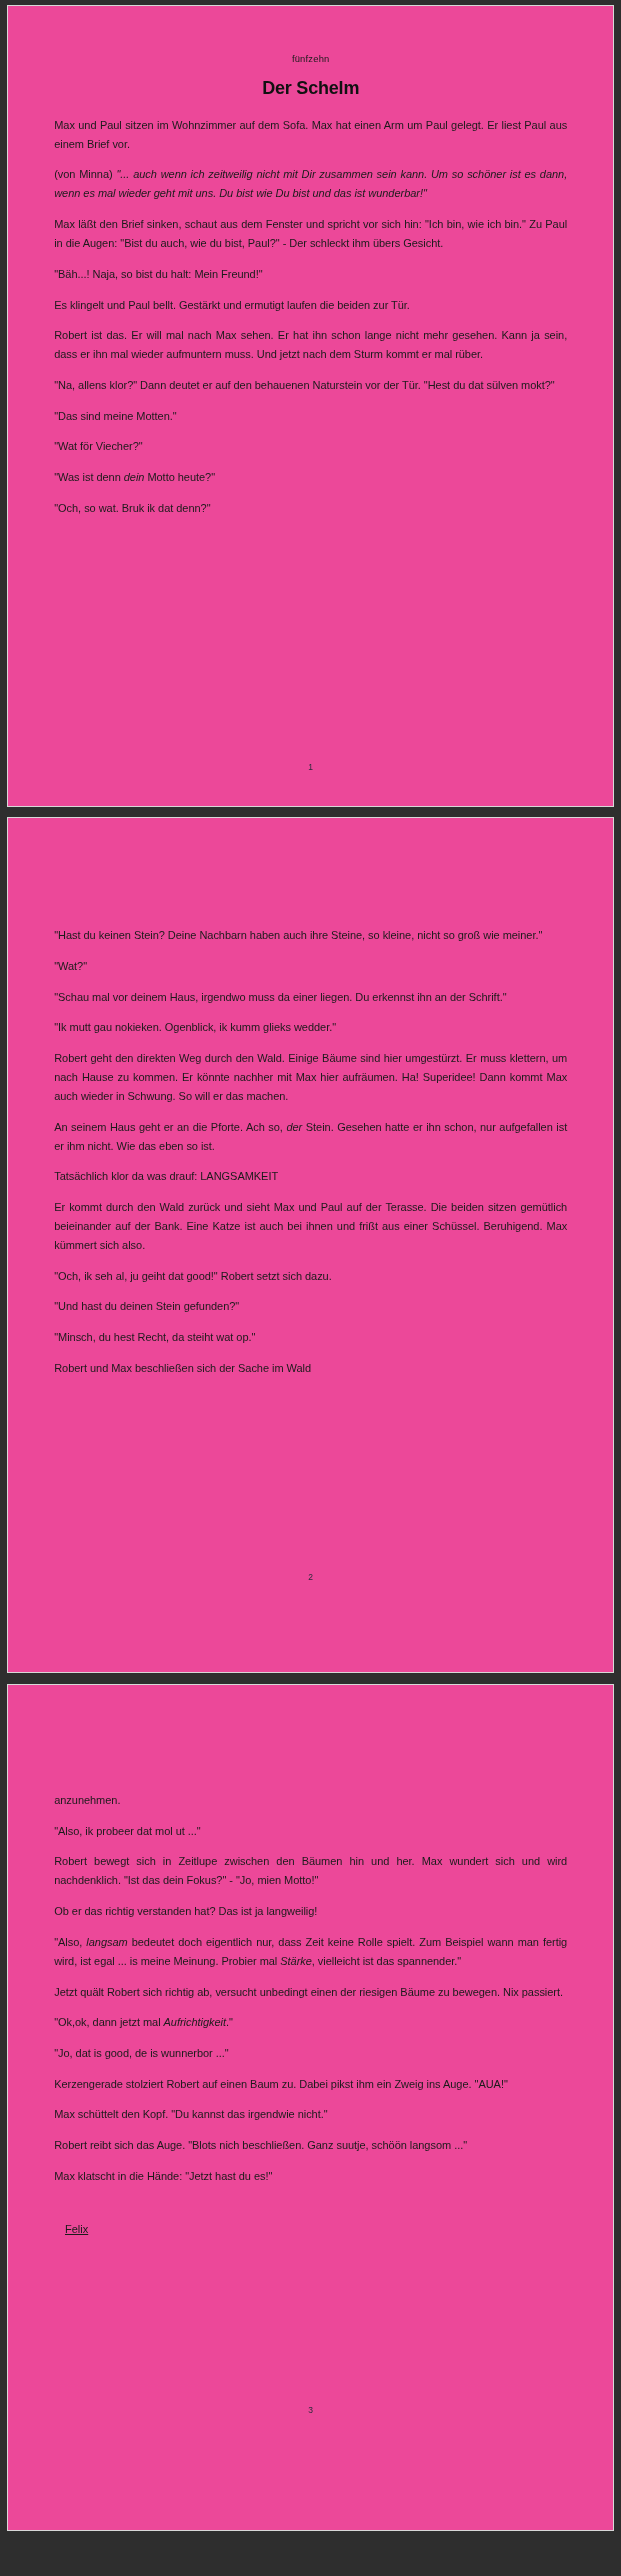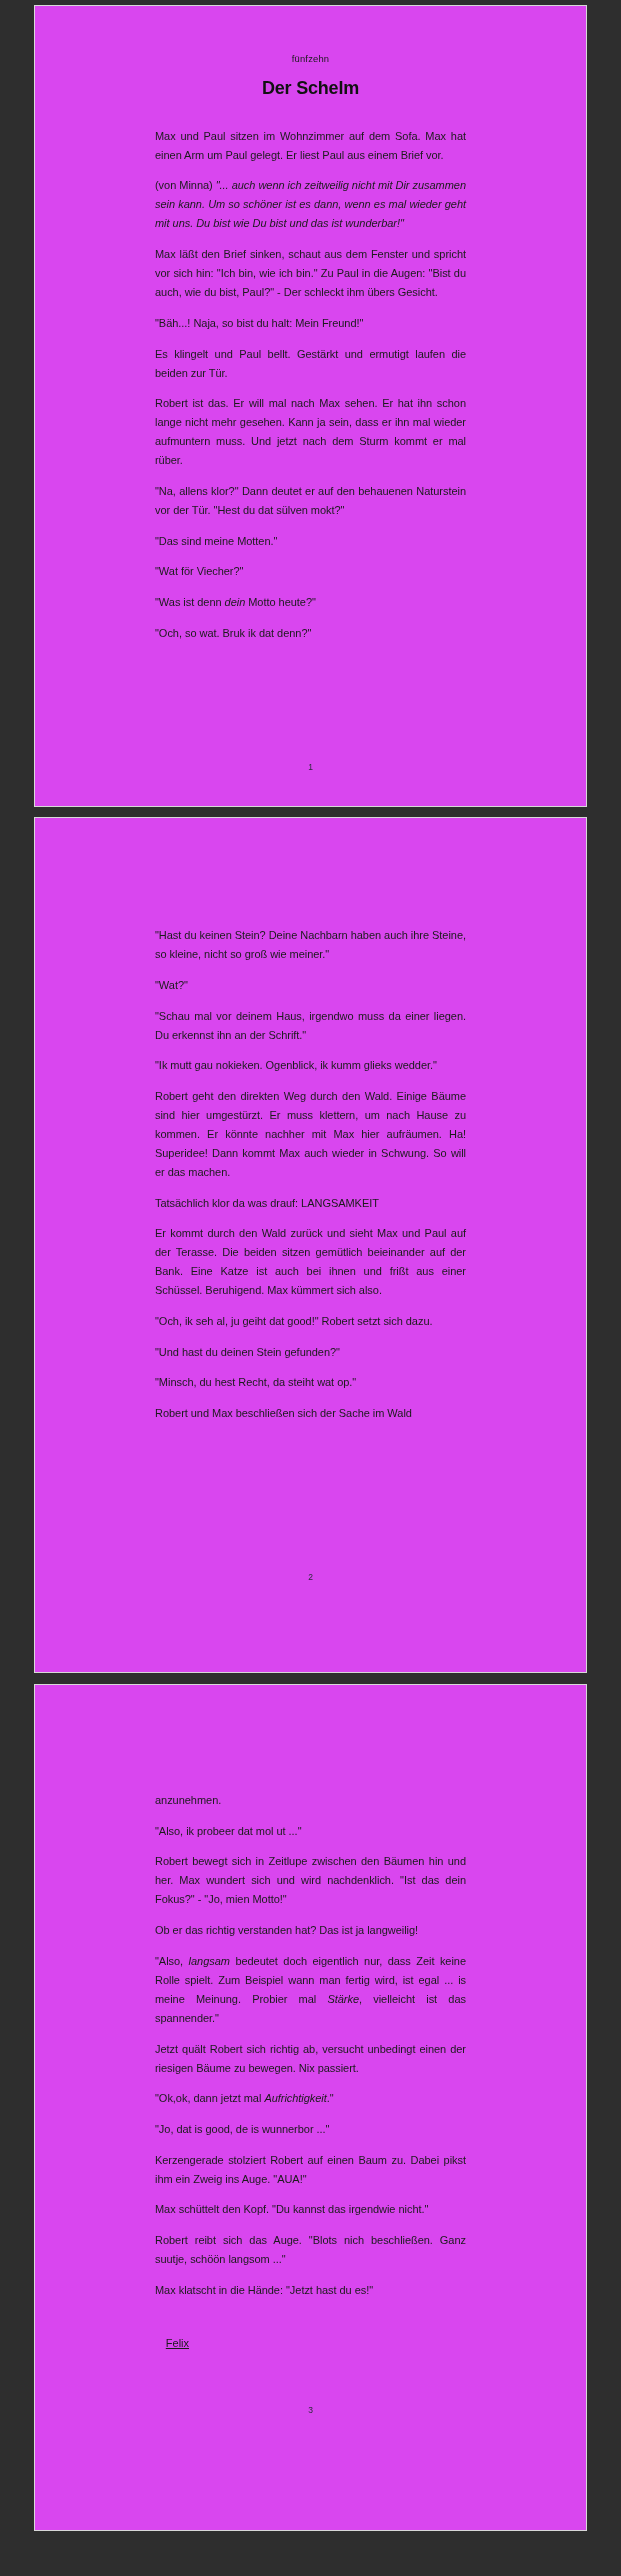--- a/index.html
+++ b/index.html
@@ -4,25 +4,25 @@
 <style>
   * { margin:0; padding:0; box-sizing:border-box; }
   html, body {
     width:621px;
     background:#2e2e2e;
     font-family:"Liberation Sans", sans-serif;
   }
   body { padding:4.5px 7.2px 4.5px 7.2px; }
 
   .page {
-    background:#d946ef;
-    width:553px;
+    background:#ec4899;
+    width:607px;
     margin:0 auto 10.8px auto;
     position:relative;
-    padding:0 120px;
+    padding:0 46px;
     border:0.9px solid #d8d8d8;
   }
   .page:last-child { margin-bottom:3px; }
 
   #page-1 { height:802px; padding-top:47px; }
   #page-2 { height:856px; padding-top:108px; }
   #page-3 { height:847px; padding-top:106px; }
 
   .chapter-num {
     text-align:center;
@@ -30,21 +30,21 @@
     color:#1a1a1a;
     letter-spacing:0.2px;
     margin-bottom:14.3px;
   }
   .chapter-title {
     text-align:center;
     font-size:18px;
     font-weight:bold;
     color:#111;
     letter-spacing:-0.2px;
-    margin-bottom:28px;
+    margin-bottom:17px;
   }
 
   p.para {
     font-size:11px;
     line-height:19px;
     color:#1b1b1b;
     text-align:justify;
     text-justify:inter-word;
     margin-bottom:11.7px;
     letter-spacing:-0.04px;
@@ -97,20 +97,21 @@
   <div class="page-number">1</div>
 </div>
 
 <div class="page" id="page-2">
   <p class="para">"Hast du keinen Stein? Deine Nachbarn haben auch ihre Steine, so kleine, nicht so groß wie meiner."</p>
   <p class="para">"Wat?"</p>
   <p class="para">"Schau mal vor deinem Haus, irgendwo muss da einer liegen. Du erkennst ihn an der Schrift."</p>
   <p class="para">"Ik mutt gau nokieken. Ogenblick, ik kumm glieks wedder."</p>
   <p class="para">Robert geht den direkten Weg durch den Wald. Einige Bäume sind hier umgestürzt. Er muss klettern, um nach Hause zu kommen. Er könnte nachher mit Max hier aufräumen. Ha! Superidee! Dann kommt Max auch wieder in Schwung. So will er das machen.</p>
 
+  <p class="para"><span>An seinem Haus geht er an die Pforte. Ach so, </span><em>der</em><span> Stein. Gesehen hatte er ihn schon, nur aufgefallen ist er ihm nicht. Wie das eben so ist.</span></p>
 
   <p class="para">Tatsächlich klor da was drauf: LANGSAMKEIT</p>
   <p class="para">Er kommt durch den Wald zurück und sieht Max und Paul auf der Terasse. Die beiden sitzen gemütlich beieinander auf der Bank. Eine Katze ist auch bei ihnen und frißt aus einer Schüssel. Beruhigend. Max kümmert sich also.</p>
   <p class="para">"Och, ik seh al, ju geiht dat good!" Robert setzt sich dazu.</p>
   <p class="para">"Und hast du deinen Stein gefunden?"</p>
   <p class="para">"Minsch, du hest Recht, da steiht wat op."</p>
   <p class="para">Robert und Max beschließen sich der Sache im Wald</p>
 
   <div class="page-number">2</div>
 </div>

